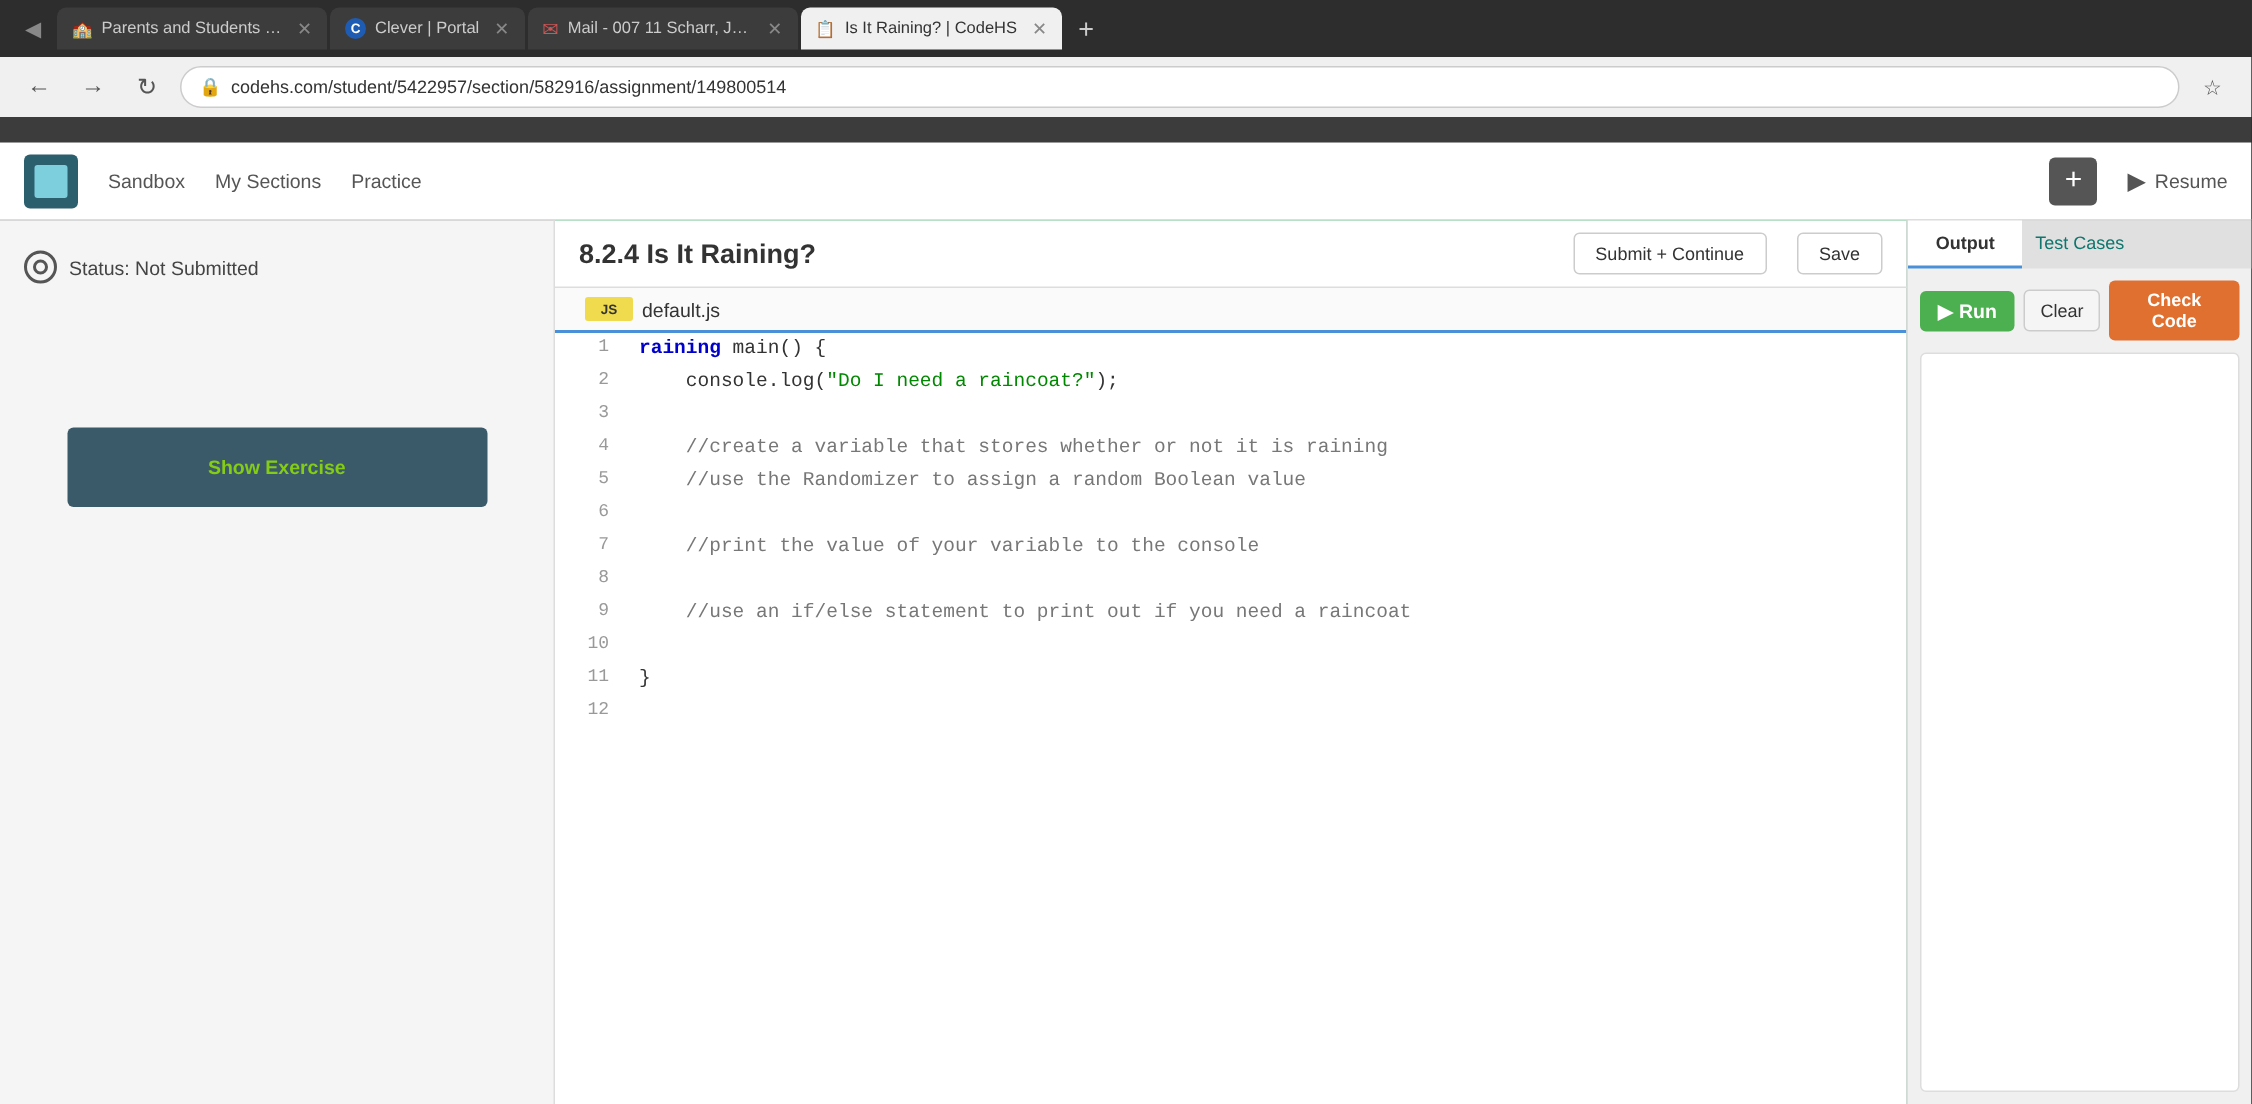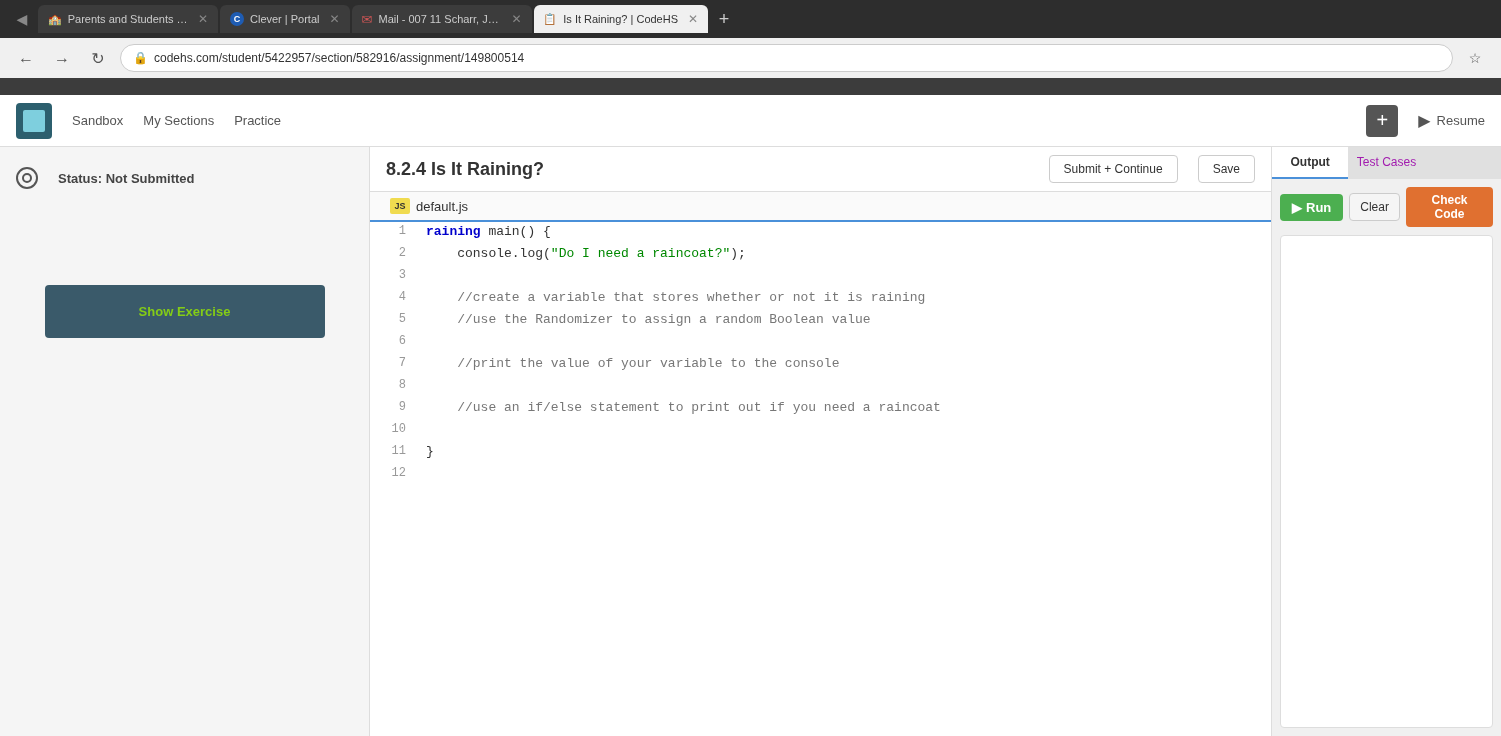--- a/index.html
+++ b/index.html
@@ -161,24 +161,24 @@
       border-right: 1px solid #ddd;
       display: flex;
       flex-direction: column;
       align-items: center;
       padding: 20px 16px;
       gap: 16px;
     }
     .status-bar {
       display: flex;
       align-items: center;
-      gap: 20px;
+      gap: 8px;
       font-size: 13px;
       color: #444;
-      font-weight: 700;
+      font-weight: 400;
       width: 100%;
     }
     .status-circle {
       width: 22px;
       height: 22px;
       border: 2px solid #555;
       border-radius: 50%;
       display: flex;
       align-items: center;
       justify-content: center;
@@ -258,21 +258,21 @@
       align-items: center;
       gap: 6px;
       padding: 6px 12px;
       font-size: 13px;
       color: #333;
       border-bottom: 2px solid #4a90d9;
       margin-bottom: -2px;
       cursor: pointer;
     }
     .js-badge {
-      width: 20px;
+      width: 32px;
       height: 16px;
       background: #f0db4f;
       border-radius: 2px;
       display: flex;
       align-items: center;
       justify-content: center;
       font-size: 9px;
       font-weight: bold;
       color: #333;
     }
@@ -320,21 +320,21 @@
     }
     .panel-tabs {
       display: flex;
       background: #e0e0e0;
     }
     .panel-tab {
       flex: 1;
       text-align: center;
       padding: 8px 4px;
       font-size: 12px;
-      color: #a21caf;
+      color: #0f766e;
       cursor: pointer;
       border-bottom: 2px solid transparent;
     }
     .panel-tab.active {
       background: white;
       color: #333;
       font-weight: 600;
       border-bottom: 2px solid #4a90d9;
     }
     .panel-actions {

